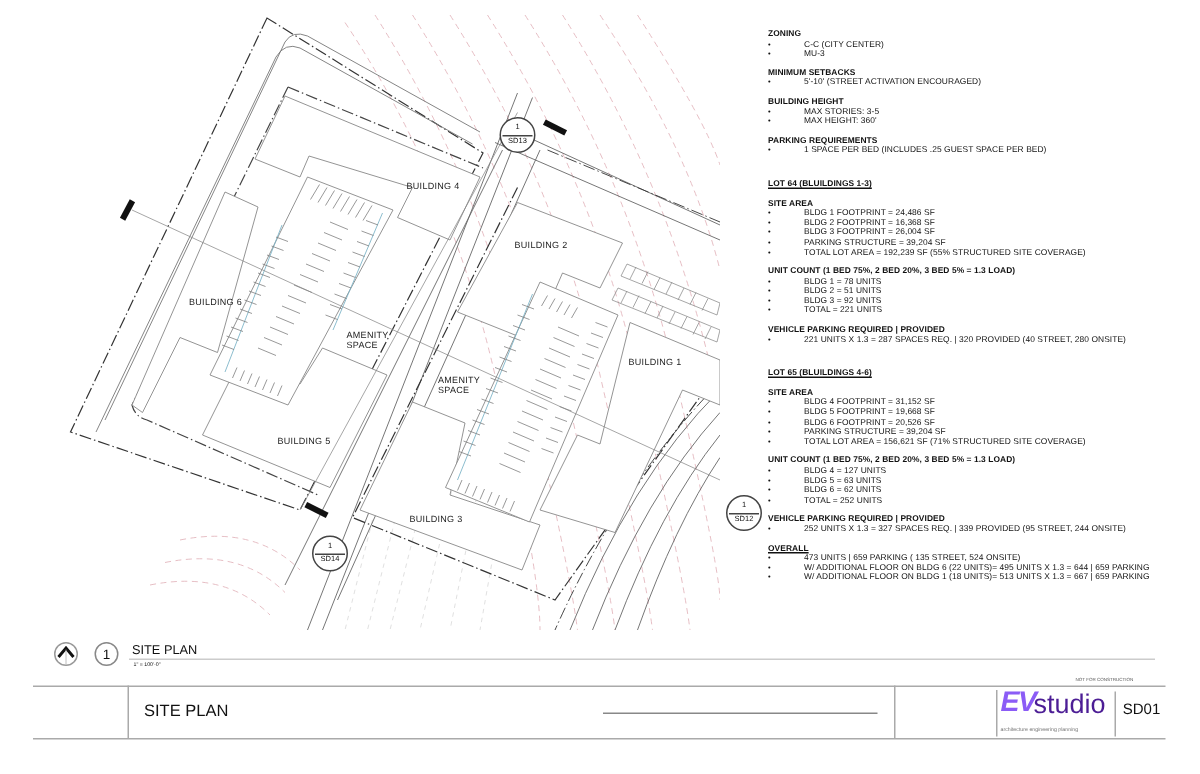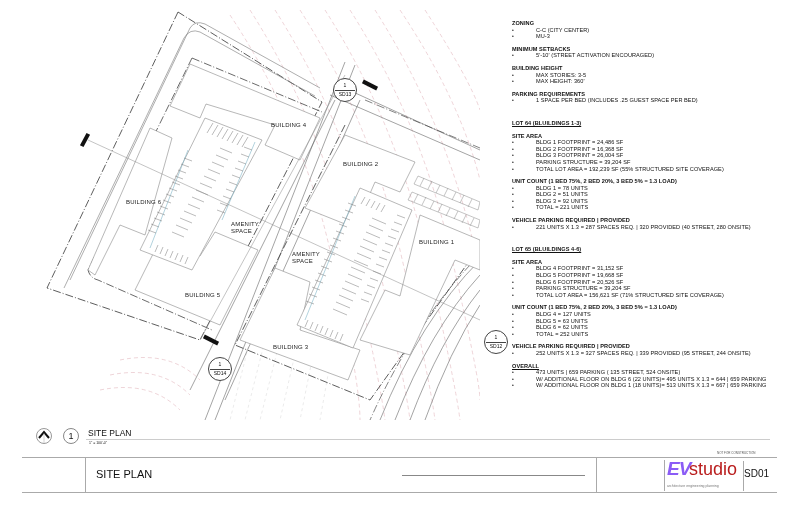--- a/index.html
+++ b/index.html
@@ -24,23 +24,23 @@
   .viewline { position:absolute; left:86px; top:439px; width:684px; border-top:1px solid #ccc; }
   .tb-top { position:absolute; left:22px; top:457px; width:755px; border-top:1px solid #aaa; }
   .tb-bot { position:absolute; left:22px; top:492px; width:755px; border-top:1px solid #aaa; }
   .tb-div1 { position:absolute; left:85px; top:457px; height:35px; border-left:1px solid #aaa; }
   .tb-div2 { position:absolute; left:596px; top:457px; height:35px; border-left:1px solid #aaa; }
   .sheet-title { position:absolute; left:96px; top:468px; font-size:11px; }
   .nfc { position:absolute; left:717px; top:451px; font-size:3px; color:#555; }
   .sig { position:absolute; left:402px; top:475px; width:183px; border-top:1px solid #888; }
   .logo { position:absolute; left:664px; top:460px; width:77px; height:31px; border-left:1px solid #aaa; }
   .logo .ev { position:absolute; left:2px; top:-2px; font-size:19px; font-weight:bold; color:#8b5cf6; letter-spacing:-1px; font-style:italic; }
-  .logo .st { position:absolute; left:24px; top:-1px; font-size:18px; color:#b91c1c; }
+  .logo .st { position:absolute; left:24px; top:-1px; font-size:18px; color:#4c1d95; }
   .logo .tag { position:absolute; left:2px; top:24px; font-size:3.5px; color:#777; }
-  .sheet-num { position:absolute; left:743px; top:461px; width:34px; height:30px; border-left:1px solid #aaa; font-size:10px; text-align:left; line-height:26px; }
+  .sheet-num { position:absolute; left:743px; top:461px; width:34px; height:30px; border-left:1px solid #aaa; font-size:10px; text-align:center; line-height:26px; }
 </style>
 </head>
 <body>
 
 <svg id="plan" viewBox="0 0 480 420" xmlns="http://www.w3.org/2000/svg">
 
   <g stroke="#e3b7bd" stroke-width="0.6" fill="none" stroke-dasharray="4 3">
     <path d="M230 15 Q300 120 330 250 T360 420"></path>
     <path d="M250 10 Q320 120 350 250 T385 420"></path>
     <path d="M275 10 Q345 120 375 250 T410 420"></path>

